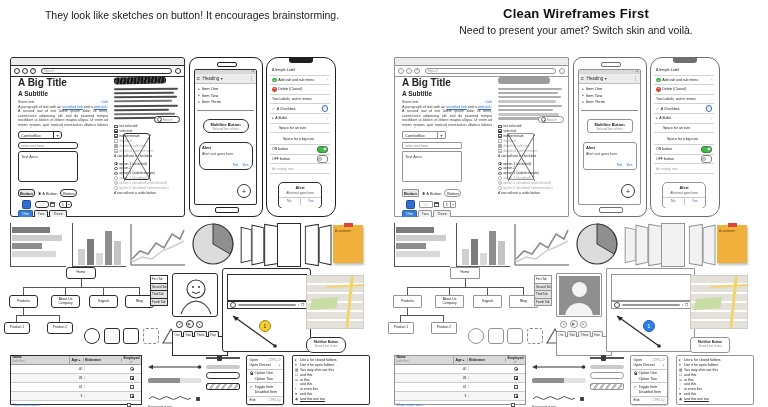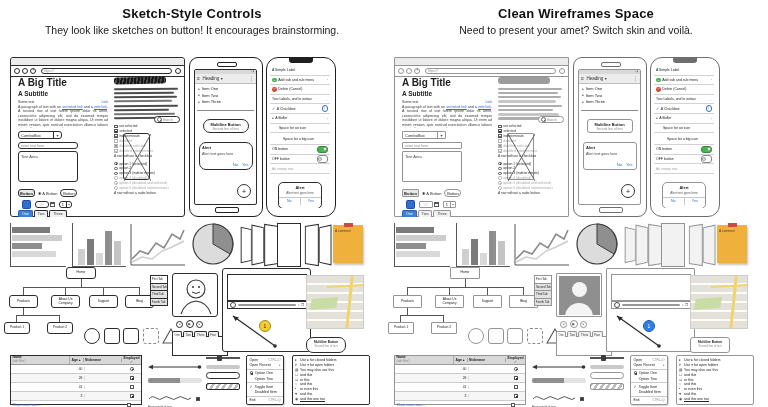--- a/index.html
+++ b/index.html
@@ -99,21 +99,20 @@
   .mbtn{border:var(--bw) solid var(--bc);border-radius:var(--r2);background:#fff;text-align:center;
         box-sizing:border-box;padding-top:2px;}
 </style>
 </head>
 <body>
 
 <div class="canvas">
 
   <div class="half sketch">
     <div class="panel-header">
-      <div class="panel-title">Sketch-Style Controls</div>
       <div class="panel-sub">They look like sketches on button! It encourages brainstorming.</div>
     </div>
     <div class="collage-slot">
 
   <div class="abs b" style="left:10px;top:2px;width:175px;height:160px;">
     <div style="height:7px;border-bottom:var(--bw) solid var(--bc);background:#ececec;text-align:center;border-radius:var(--r) var(--r) 0 0;">
       <span class="t32 dk">A Web Page</span>
     </div>
     <div class="row" style="height:10px;padding:0 3px;border-bottom:var(--bw) solid var(--bc);">
       <span class="wc"></span>
@@ -647,21 +646,21 @@
             <span class="ilg blue">◉</span>
             <span style="text-decoration:underline;">and this one too</span>
           </div>
   </div>
 
 </div>
   </div>
 
   <div class="half clean">
     <div class="panel-header">
-      <div class="panel-title">Clean Wireframes Space</div>
+      <div class="panel-title">Clean Wireframes First</div>
       <div class="panel-sub">Need to present your amet? Switch skin and voilà.</div>
     </div>
     <div class="collage-slot">
 
   <div class="abs b" style="left:10px;top:2px;width:175px;height:160px;">
     <div style="height:7px;border-bottom:var(--bw) solid var(--bc);background:#ececec;text-align:center;border-radius:var(--r) var(--r) 0 0;">
       <span class="t32 dk">A Web Page</span>
     </div>
     <div class="row" style="height:10px;padding:0 3px;border-bottom:var(--bw) solid var(--bc);">
       <span class="wc"></span>

